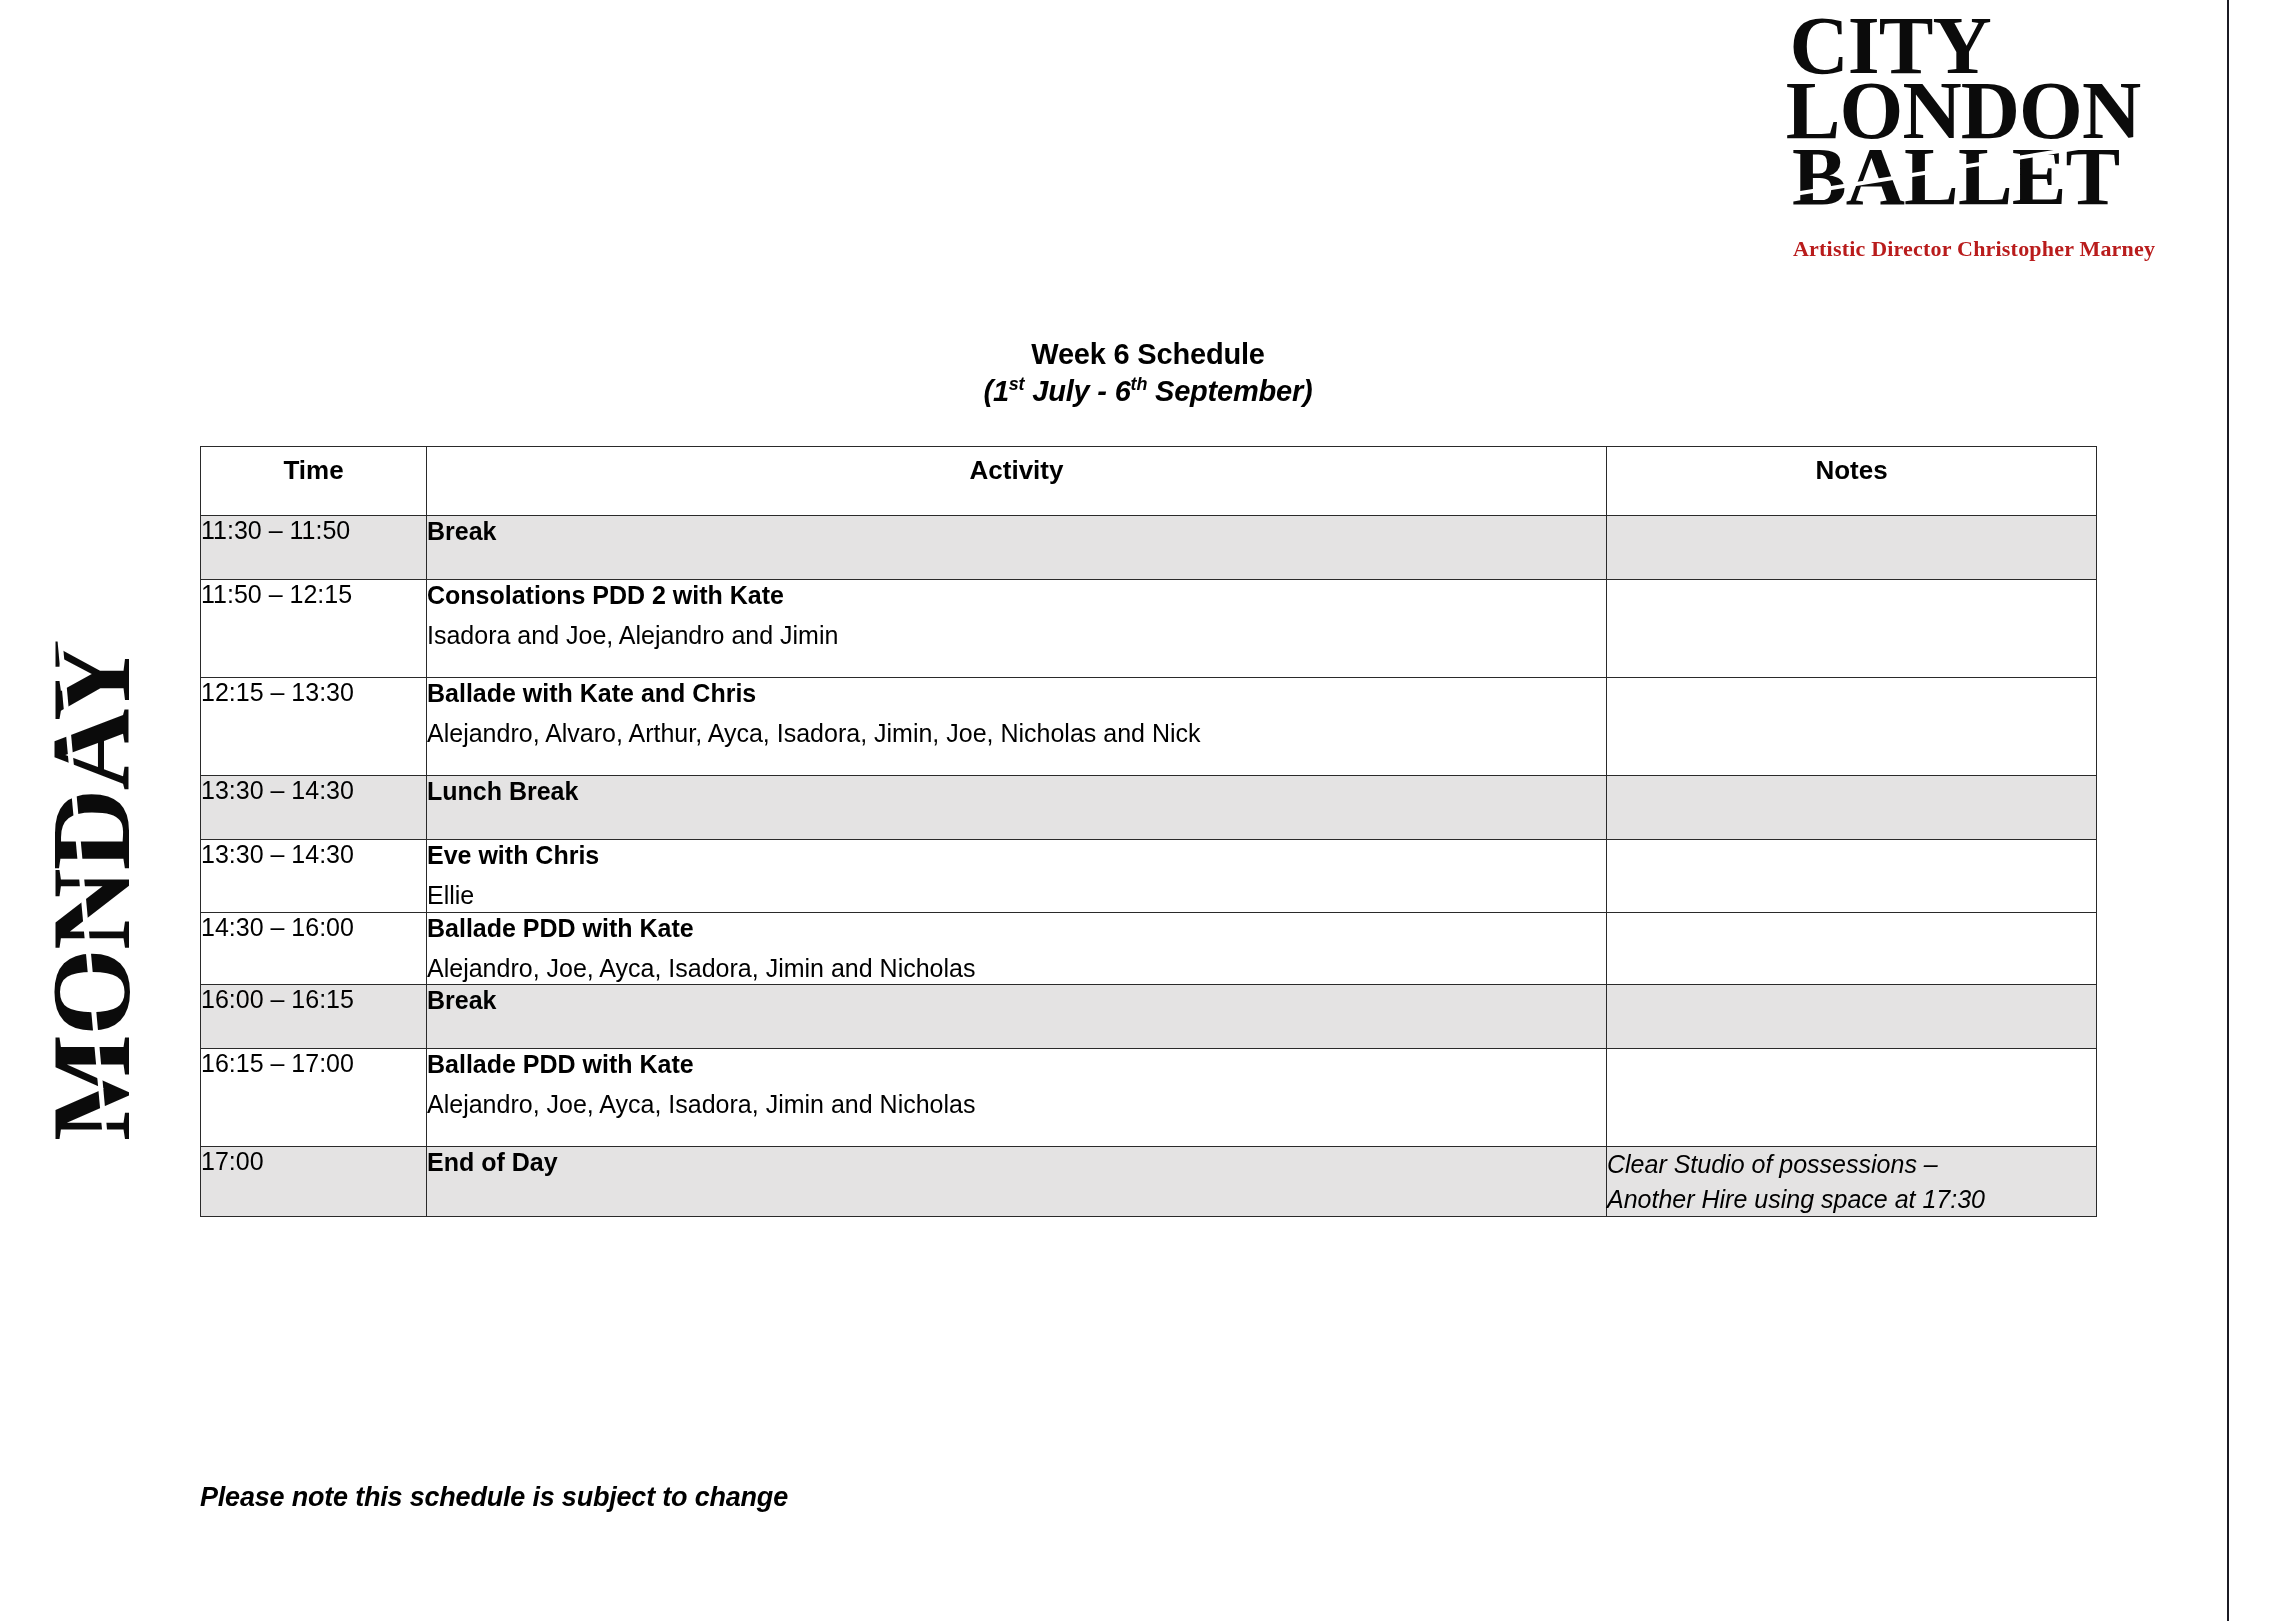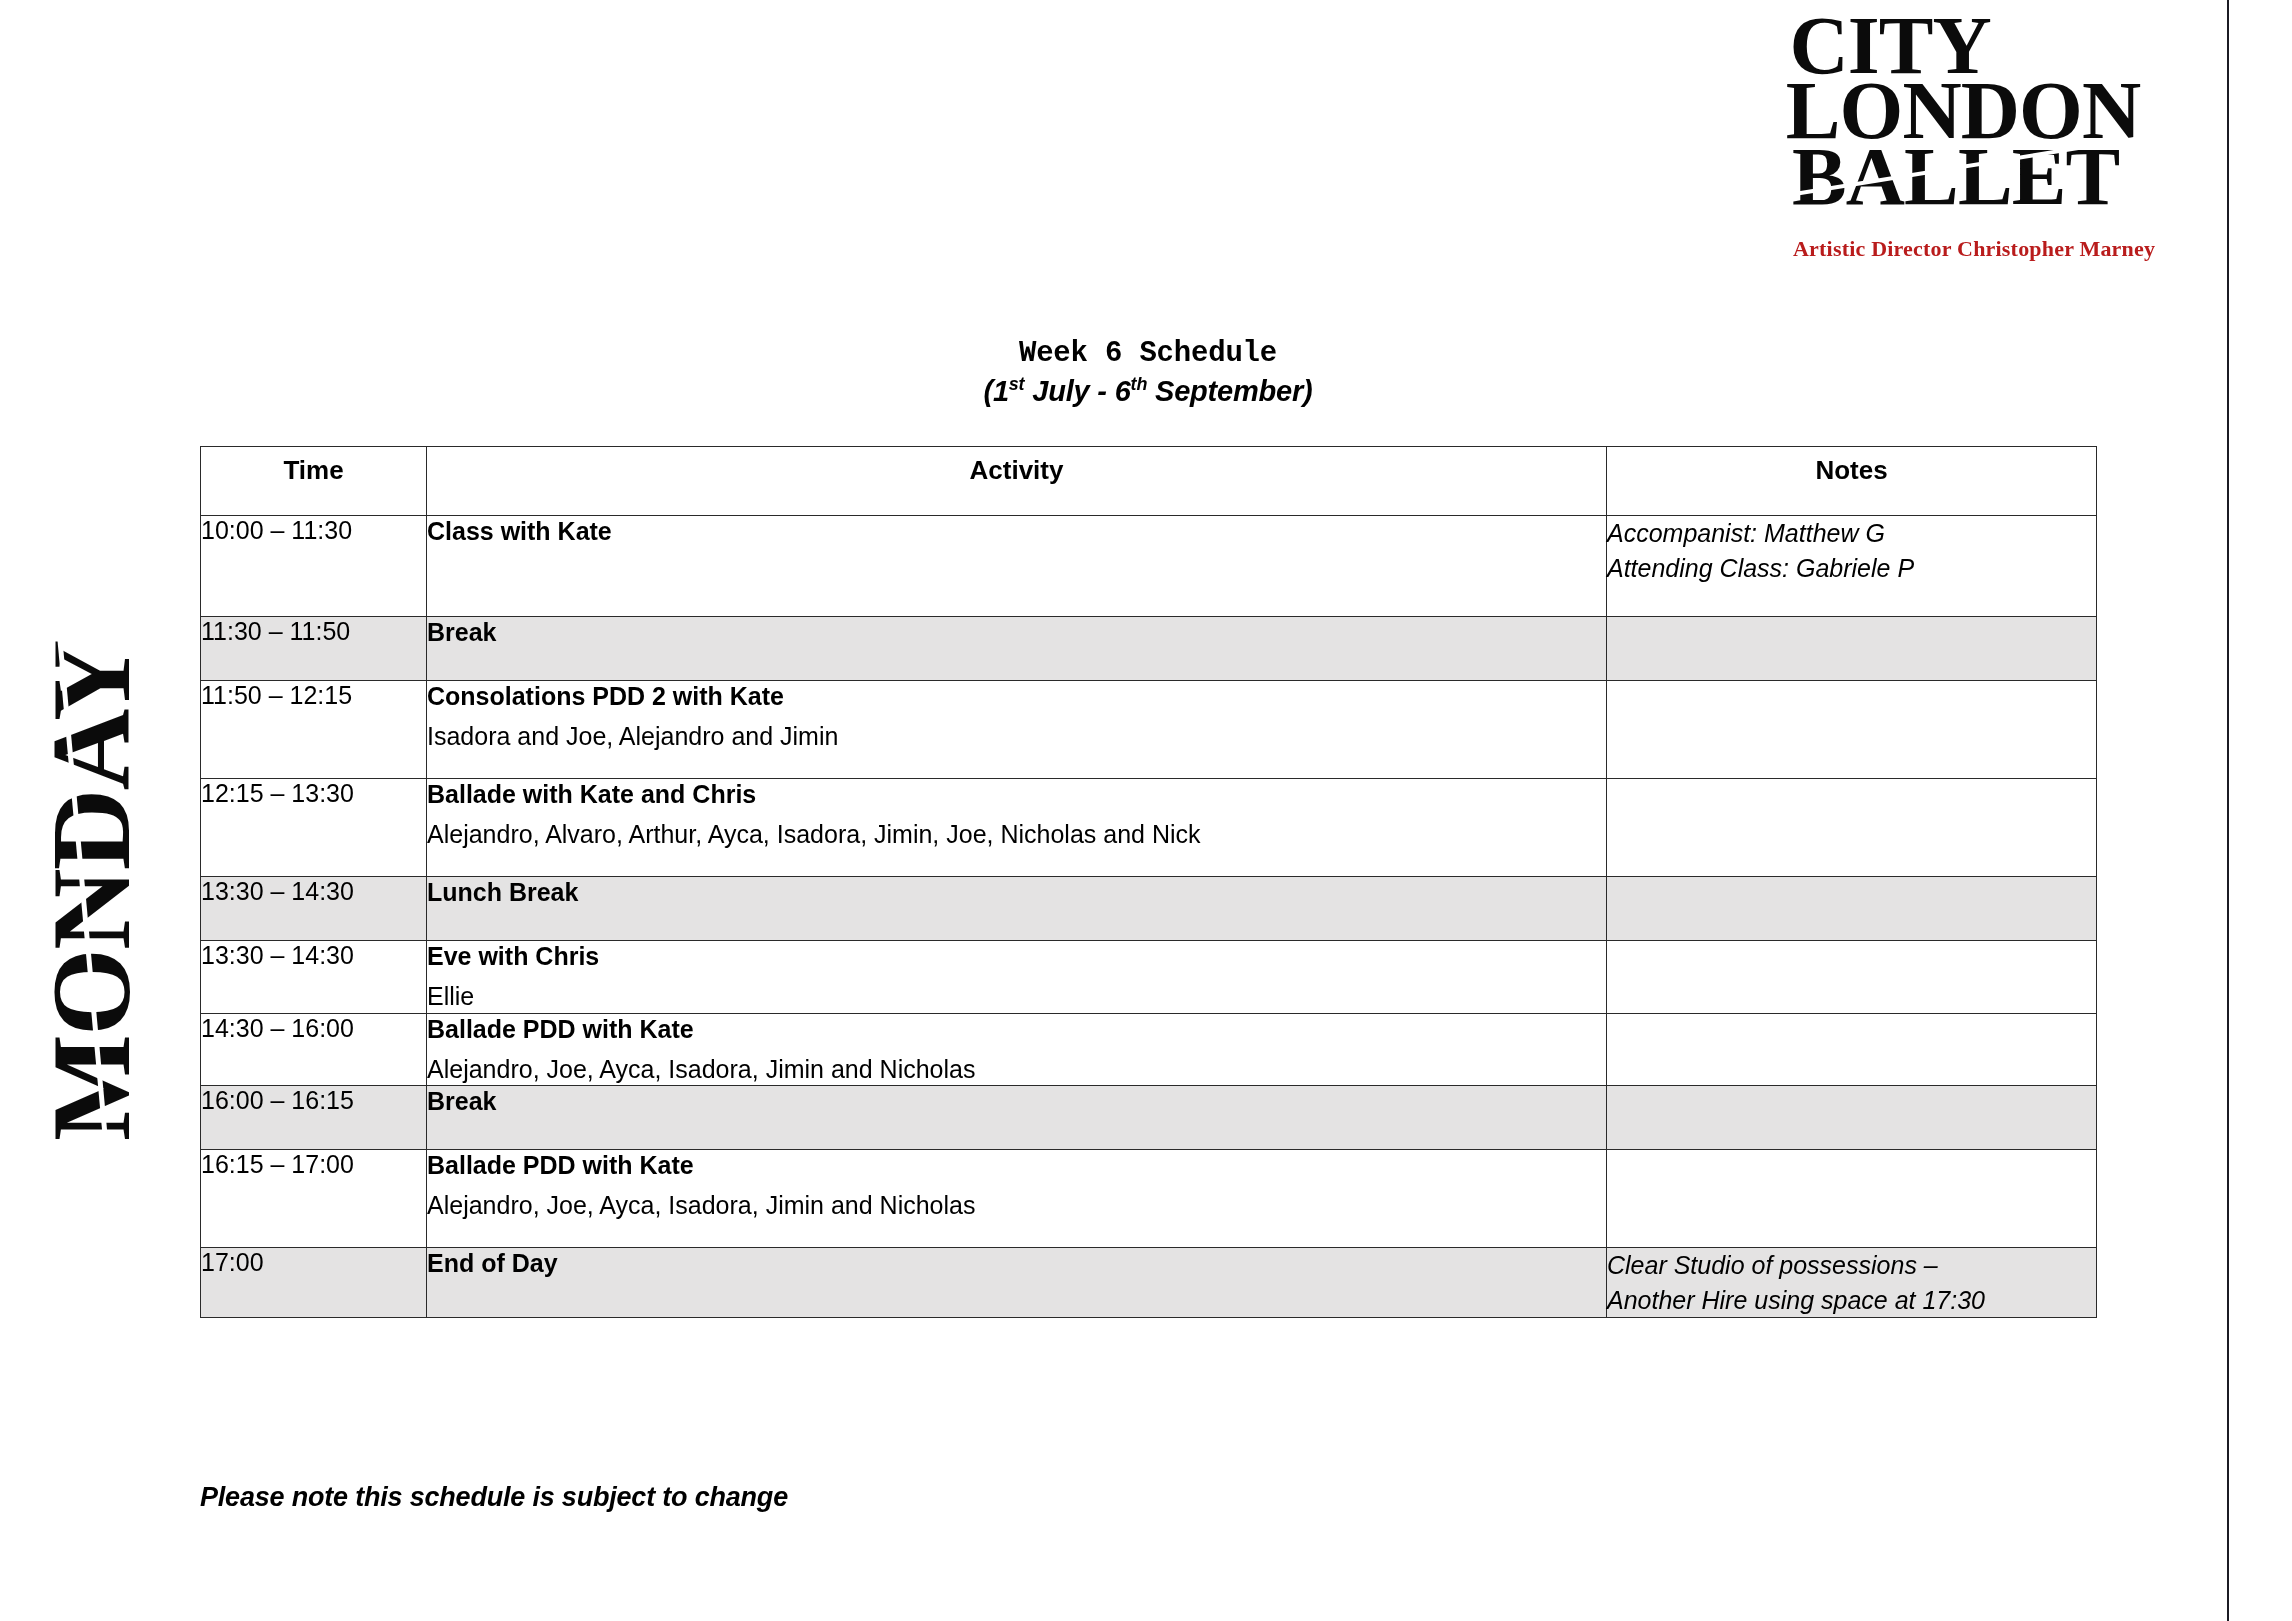--- a/index.html
+++ b/index.html
@@ -81,21 +81,20 @@
     left: 200px;
     width: 1896px;
     text-align: center;
   }
   .title-main {
     font-size: 29px;
     font-weight: bold;
     letter-spacing: -0.2px;
     line-height: 1.12;
     display: block;
-    font-family: Liberation Mono, monospace;
   }
   .title-sub {
     font-size: 29px;
     font-weight: bold;
     font-style: italic;
     letter-spacing: -0.2px;
     line-height: 1.25;
     display: block;
     margin-top: 2.7px;
   }
@@ -254,30 +253,20 @@
     <col class="c-notes">
   </colgroup>
   <thead>
     <tr>
       <th>Time</th>
       <th>Activity</th>
       <th>Notes</th>
     </tr>
   </thead>
   <tbody>
-      <tr class="plain h-tall">
-        <td class="cell-time">10:00 – 11:30</td>
-        <td class="cell-activity">
-          <span class="act-title">Class with Kate</span>
-        </td>
-        <td class="cell-notes">
-          <span class="note-line">Accompanist: Matthew G</span>
-          <span class="note-line">Attending Class: Gabriele P</span>
-        </td>
-      </tr>
       <tr class="shaded h-short">
         <td class="cell-time">11:30 – 11:50</td>
         <td class="cell-activity">
           <span class="act-title">Break</span>
         </td>
         <td class="cell-notes"></td>
       </tr>
       <tr class="plain h-mid">
         <td class="cell-time">11:50 – 12:15</td>
         <td class="cell-activity">

